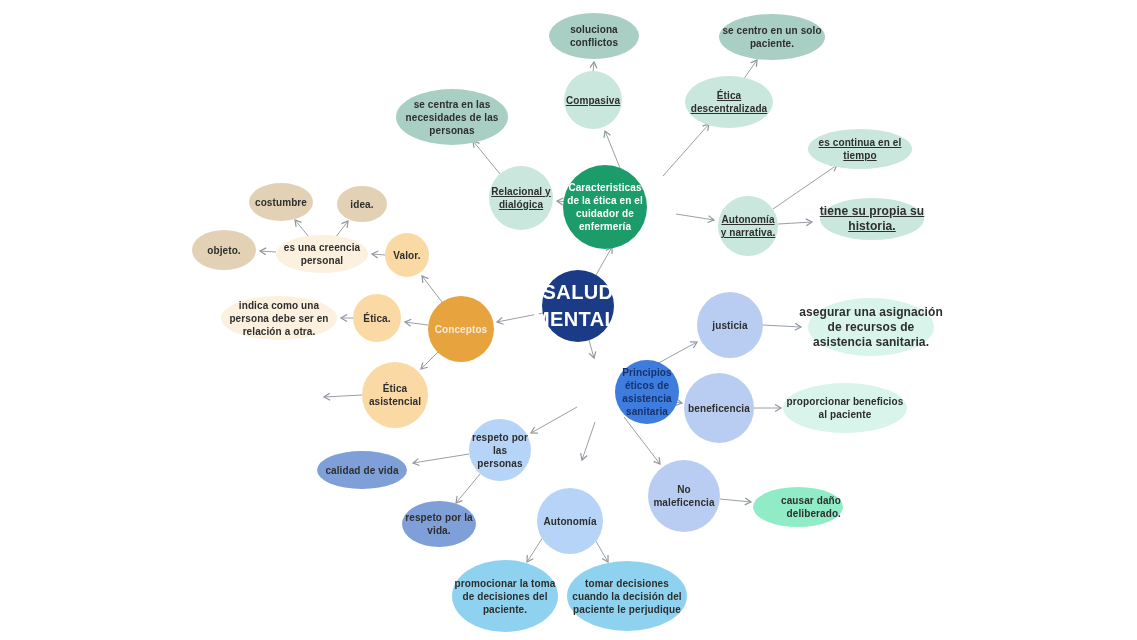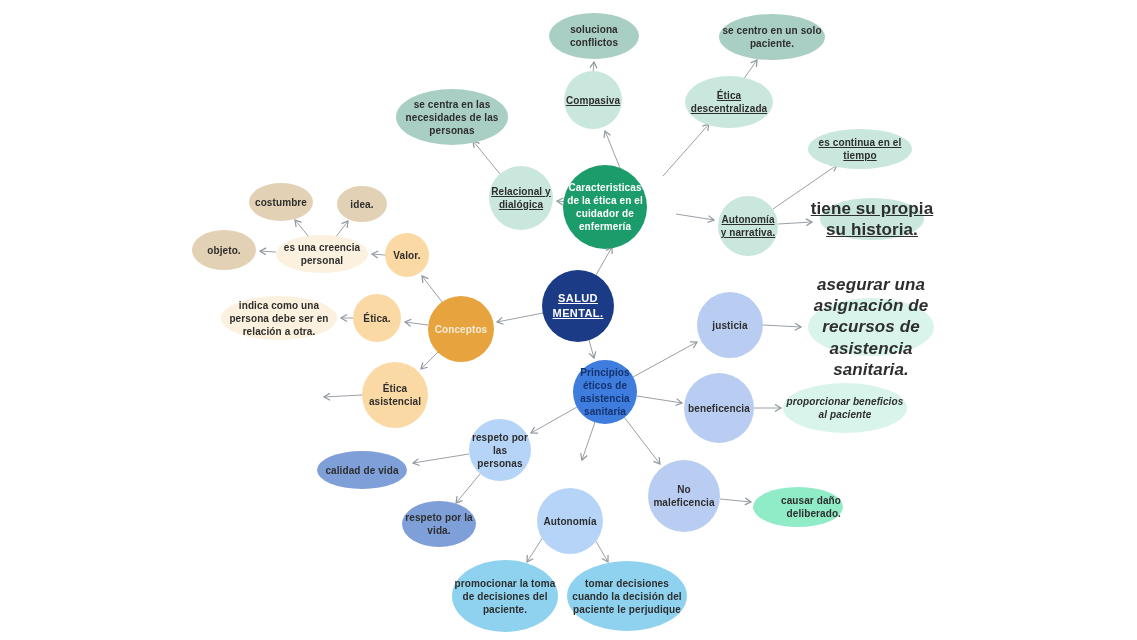--- a/index.html
+++ b/index.html
@@ -8,39 +8,39 @@
     font-family:"Liberation Sans", sans-serif;
   }
   #wires{position:absolute;left:0;top:0;width:1137px;height:640px;}
   .node{
     position:absolute;border-radius:50%;
     display:flex;align-items:center;justify-content:center;
     text-align:center;font-weight:700;font-size:10px;line-height:1.3;
     color:#2e2e2e;z-index:1;padding:2px;box-sizing:border-box;
     letter-spacing:.1px;cursor:pointer;
   }
-  .fs-lg{font-size:11px;line-height:1.35;letter-spacing:.4px;text-decoration:underline;}
-  .fs-md{font-size:17px;line-height:1.25;}
+  .fs-lg{font-size:20px;line-height:1.35;letter-spacing:.4px;}
+  .fs-md{font-size:12px;line-height:1.25;}
   .fs-10{font-size:10px;}
   
   .c-navy {--bg:#1b3b87;background:var(--bg);color:#ffffff;}
   .c-green{--bg:#1d9c6b;background:var(--bg);color:#ffffff;}
   .c-orange{--bg:#e6a33e;background:var(--bg);color:#f8ecd9;}
-  .c-blue {--bg:#3e7cdd;background:var(--bg);color:#14336e;}
+  .c-blue {--bg:#3e7cdd;background:var(--bg);color:#14336e;margin-left:42px;}
   .c-mint {--bg:#c9e7dc;background:var(--bg);text-decoration:underline;}
   .c-sage {--bg:#a9cec3;background:var(--bg);}
   .c-tan  {--bg:#e3d1b5;background:var(--bg);}
   .c-cream{--bg:#fbf1de;background:var(--bg);}
   .c-peach{--bg:#fbd9a4;background:var(--bg);}
   .c-peri {--bg:#b9cdf2;background:var(--bg);}
   .c-lblue{--bg:#b6d4f7;background:var(--bg);}
   .c-mblue{--bg:#7f9fd9;background:var(--bg);}
   .c-cyan {--bg:#8ed2ef;background:var(--bg);}
   .c-mintg{--bg:#90ecc7;background:var(--bg);text-align:right;}
-  .c-pmint{--bg:#d9f4ea;background:var(--bg);font-style:italic;}
+  .c-pmint{--bg:#d9f4ea;background:var(--bg);}
   
   .bigtext{background:none;}
   .bigtext::before{
     content:"";position:absolute;left:12px;right:12px;top:1px;bottom:1px;
     border-radius:50%;background:var(--bg);z-index:-1;
   }
   .edge{stroke:#9aa0a6;stroke-width:1;}
 </style>
 </head>
 <body>

